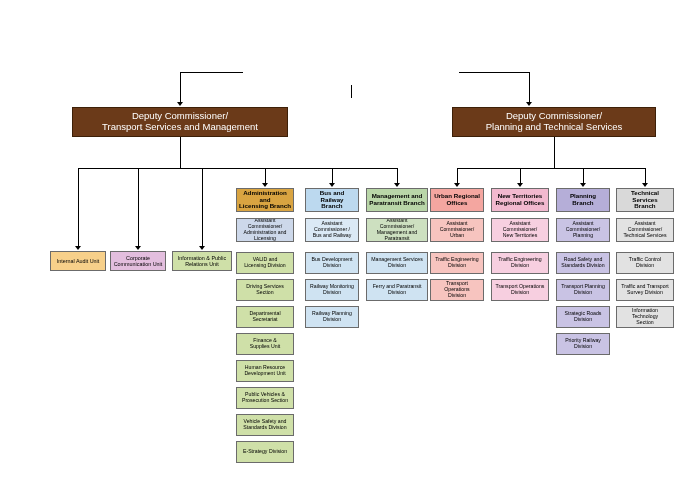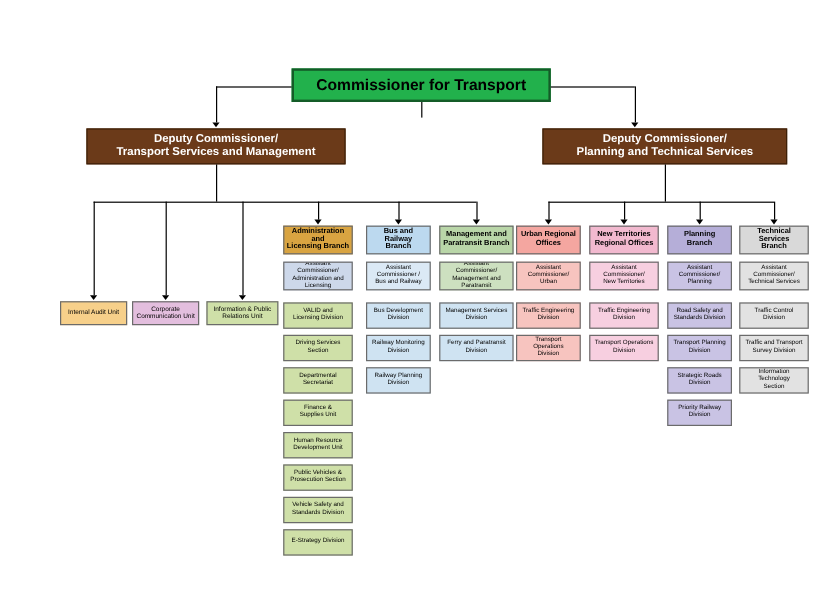--- a/index.html
+++ b/index.html
@@ -36,21 +36,21 @@
     border: 2px solid #145c28;
     font-size: 13px;
     font-weight: bold;
     color: #000;
   }
   .lvl1 {
     background: #6b3a19;
     border: 1px solid #3d2008;
     color: #ffffff;
     font-size: 9.5px;
-    font-weight: bold;
+    font-weight: normal;
   }
   .branch {
     font-size: 6.2px;
     font-weight: bold;
   }
   .unit {
     font-size: 5.4px;
   }
   .sub {
     font-size: 5.2px;
@@ -67,23 +67,20 @@
     height: 0;
     border-left: 3px solid transparent;
     border-right: 3px solid transparent;
     border-top: 4px solid #000000;
   }
 </style>
 </head>
 <body>
 
 <div id="chart">
-    <div class="node lvl0" style="left: 243px; top: 57px; width: 216px; height: 28px; background: rgb(34, 177, 76);">
-      <span>Commissioner for Transport</span>
-    </div>
     <div class="node lvl1" style="left: 72px; top: 107px; width: 216px; height: 30px; background: rgb(107, 58, 25);">
       <span>Deputy Commissioner/<br>Transport Services and Management</span>
     </div>
     <div class="node lvl1" style="left: 452px; top: 107px; width: 204px; height: 30px; background: rgb(107, 58, 25);">
       <span>Deputy Commissioner/<br>Planning and Technical Services</span>
     </div>
     <div class="line vline" style="left: 351px; top: 85px; height: 13px;"></div>
     <div class="line hline" style="left: 180px; top: 72px; width: 63px;"></div>
     <div class="line hline" style="left: 459px; top: 72px; width: 70px;"></div>
     <div class="line vline" style="left: 180px; top: 72px; height: 30px;"></div>

